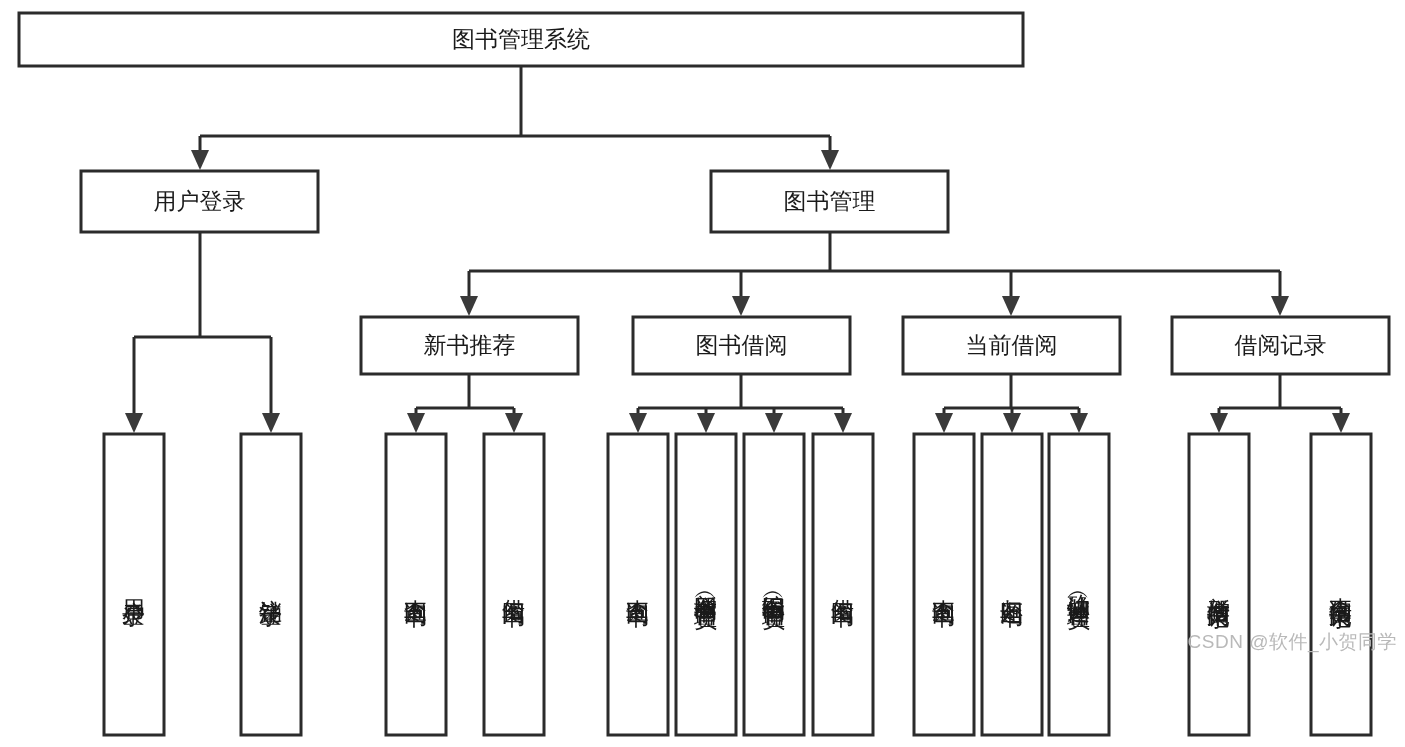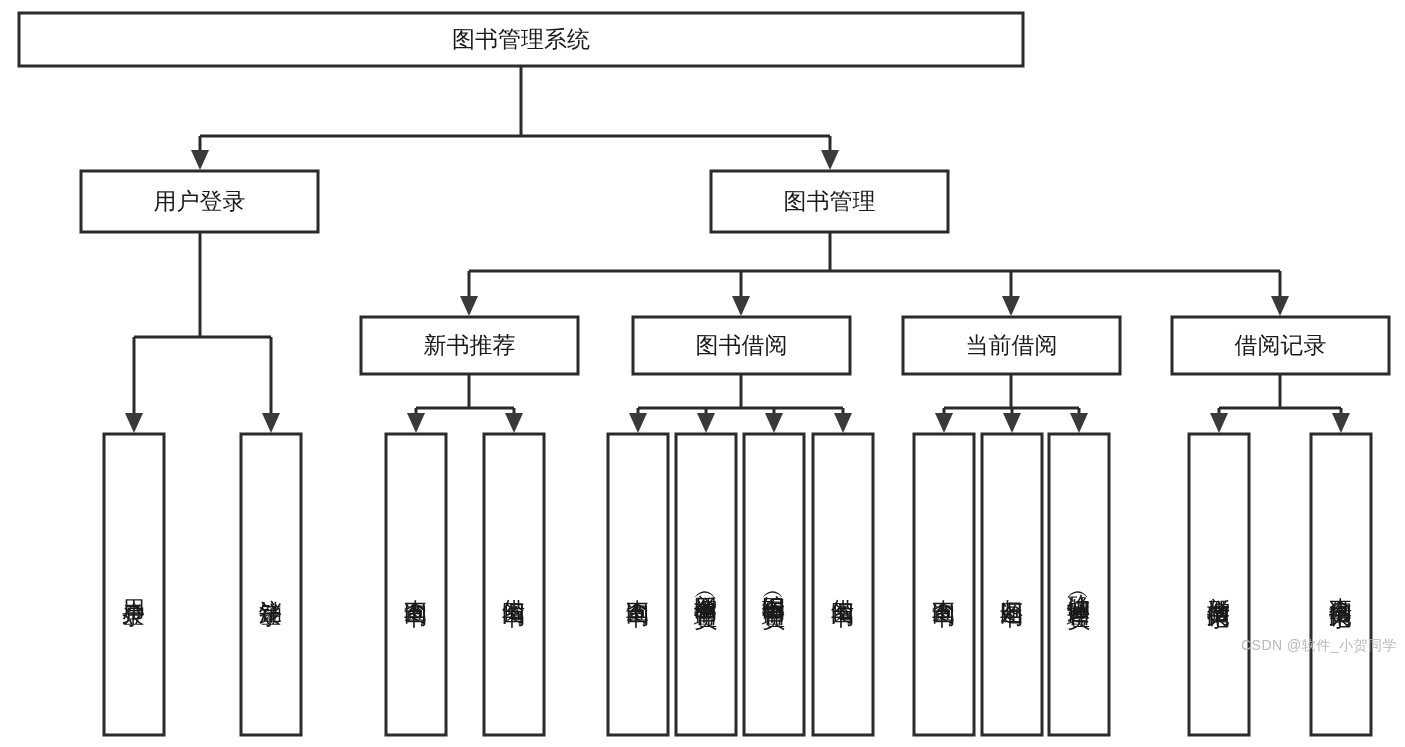--- a/index.html
+++ b/index.html
@@ -64,21 +64,21 @@
     line-height: 1.22;
     letter-spacing: 2px;
     color: #1a1a1a;
     white-space: nowrap;
   }
   .watermark {
     position: absolute;
     right: 8px;
     bottom: 3px;
     font-family: "Liberation Sans", "DejaVu Sans", sans-serif;
-    font-size: 14px;
+    font-size: 19px;
     color: #b9b9b9;
     letter-spacing: 0.5px;
     white-space: nowrap;
     user-select: none;
   }
 </style>
 </head>
 <body>
 
 <div id="diagram-root">

